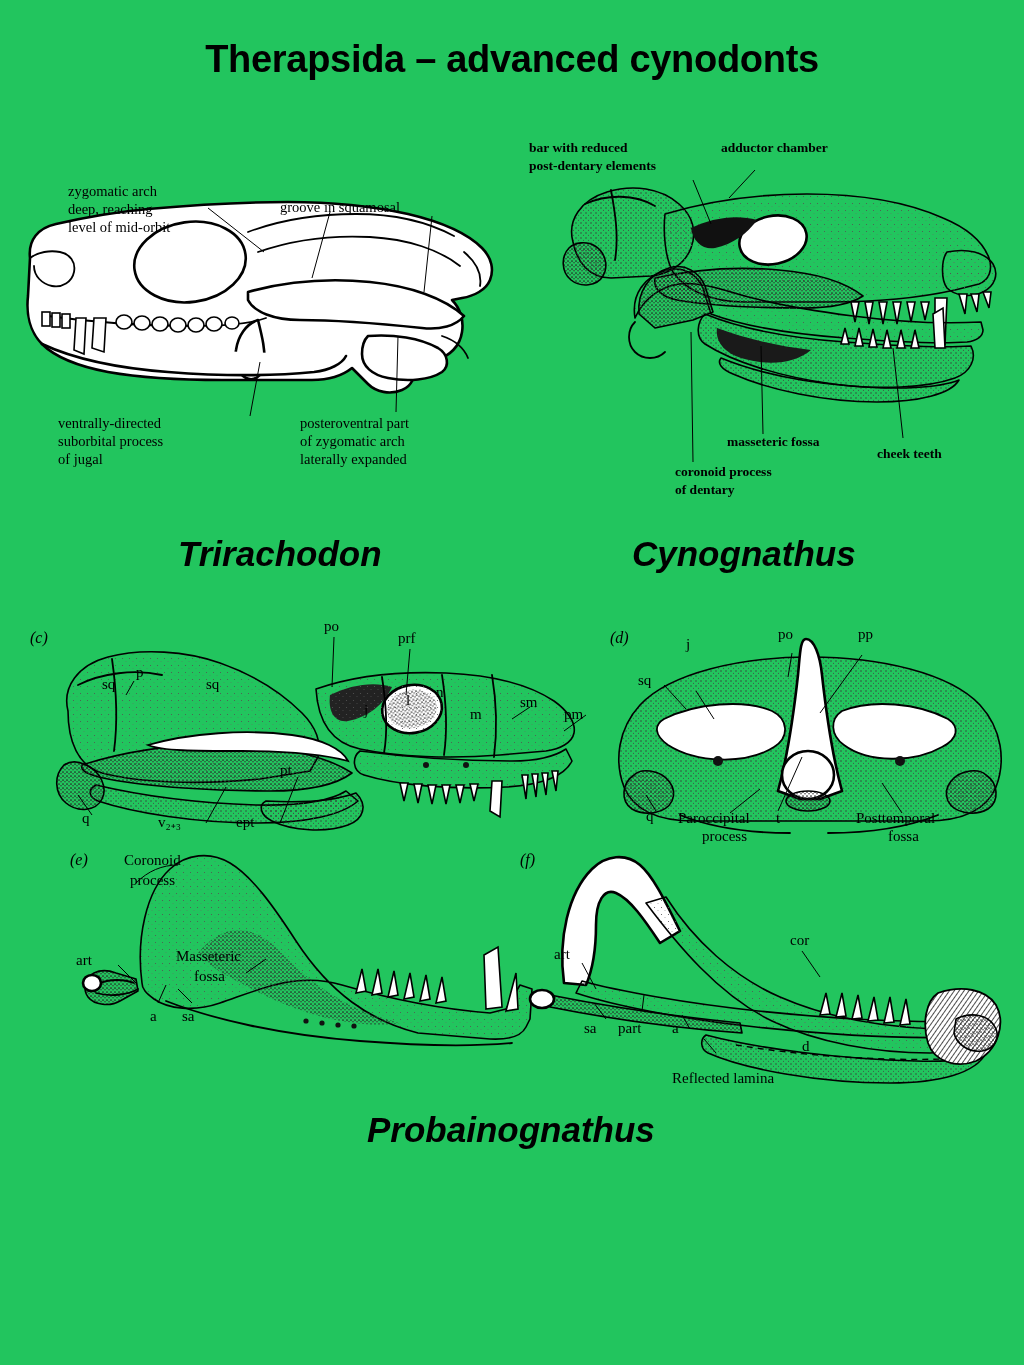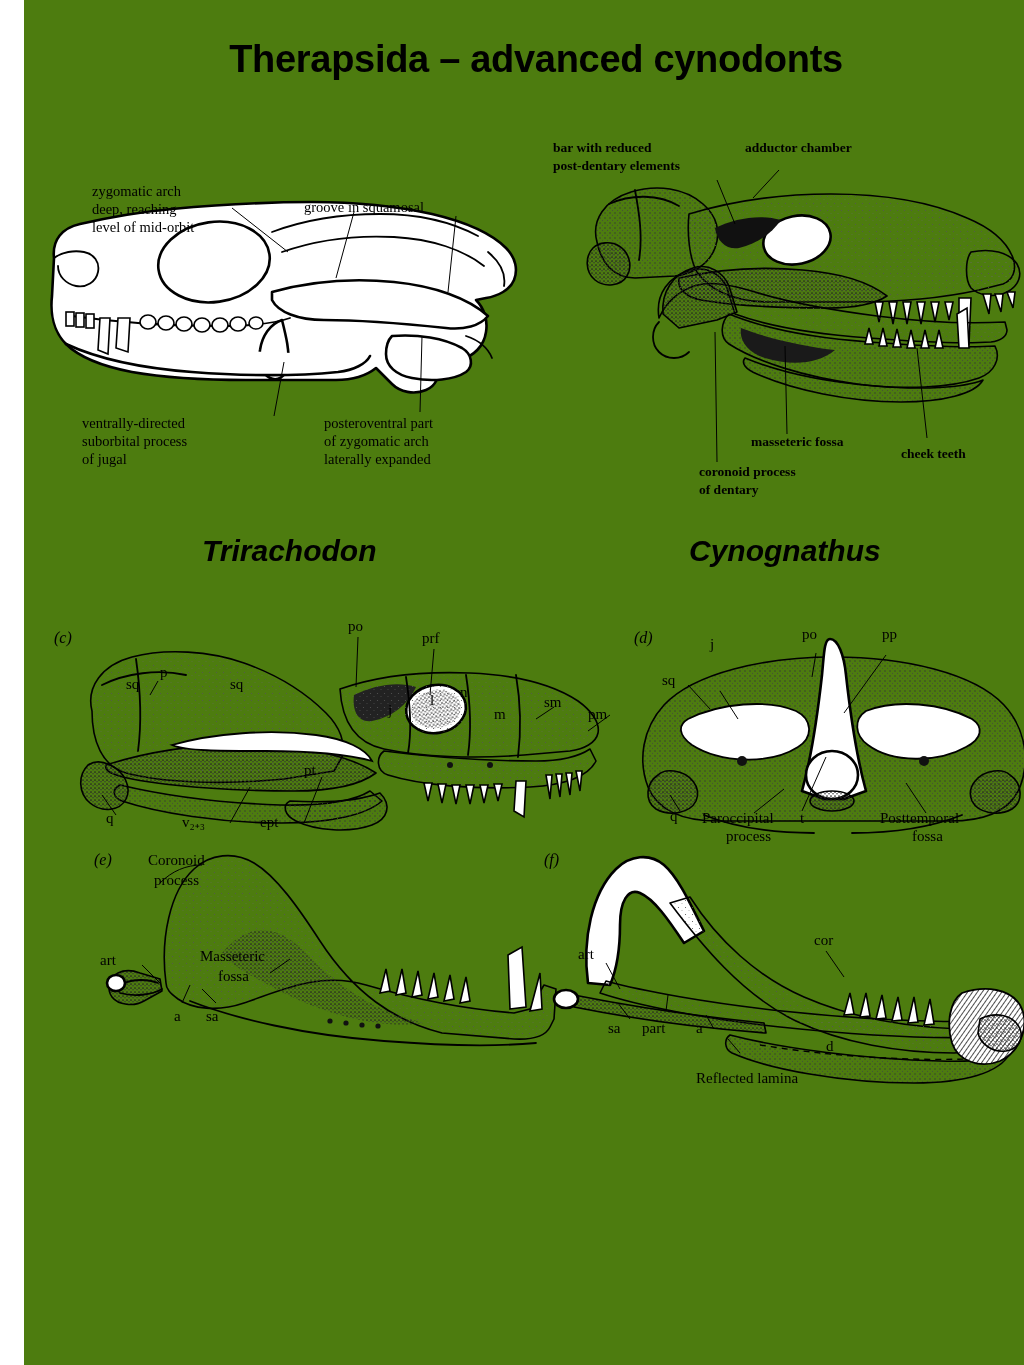--- a/index.html
+++ b/index.html
@@ -1,34 +1,34 @@
 <!DOCTYPE html>
 <html><head>
 <meta charset="utf-8">
 <style>
   html,body{margin:0;padding:0;background:#ffffff;}
   body{width:1024px;height:1365px;position:relative;overflow:hidden;
        font-family:"Liberation Serif",serif;color:#000;}
-  .slide{position:absolute;inset:0;background:#4d7c0f;margin-left:24px;}
+  .slide{position:absolute;inset:0;background:#22c55e;}
 
   
   #slide-title{
     position:absolute;left:0;top:38px;width:1024px;text-align:center;
     font-family:"Liberation Sans",sans-serif;
     font-weight:bold;font-size:38px;letter-spacing:-0.3px;color:#000;
   }
 
   
   .genus{
     position:absolute;font-family:"Liberation Sans",sans-serif;
-    font-weight:bold;font-style:italic;font-size:30px;color:#000;
+    font-weight:bold;font-style:italic;font-size:35px;color:#000;
     white-space:nowrap;
   }
   #genus-trirachodon{left:178px;top:534px;}
-  #genus-cynognathus{left:665px;top:534px;}
+  #genus-cynognathus{left:632px;top:534px;}
   #genus-probainognathus{left:367px;top:1110px;}
 
   
   .panel{position:absolute;text-align:center;}
   #panel-trirachodon{left:12px;top:140px;width:500px;height:370px;}
   #panel-cynognathus{left:515px;top:132px;width:500px;height:378px;}
   #panel-probainognathus{left:30px;top:615px;width:980px;height:475px;}
 
   .panel svg{display:block;width:100%;height:100%;overflow:visible;}
 
@@ -541,14 +541,15 @@
         <text class="lbl-small" x="270" y="102">cor</text>
         <text class="lbl-small" x="282" y="208">d</text>
         <text class="lbl-small" x="152" y="240">Reflected  lamina</text>
       </g>
 
     </svg>
   </div>
 
   <div class="genus" id="genus-trirachodon">Trirachodon</div>
   <div class="genus" id="genus-cynognathus">Cynognathus</div>
+  <div class="genus" id="genus-probainognathus">Probainognathus</div>
 
 </div>
 
 </body></html>

